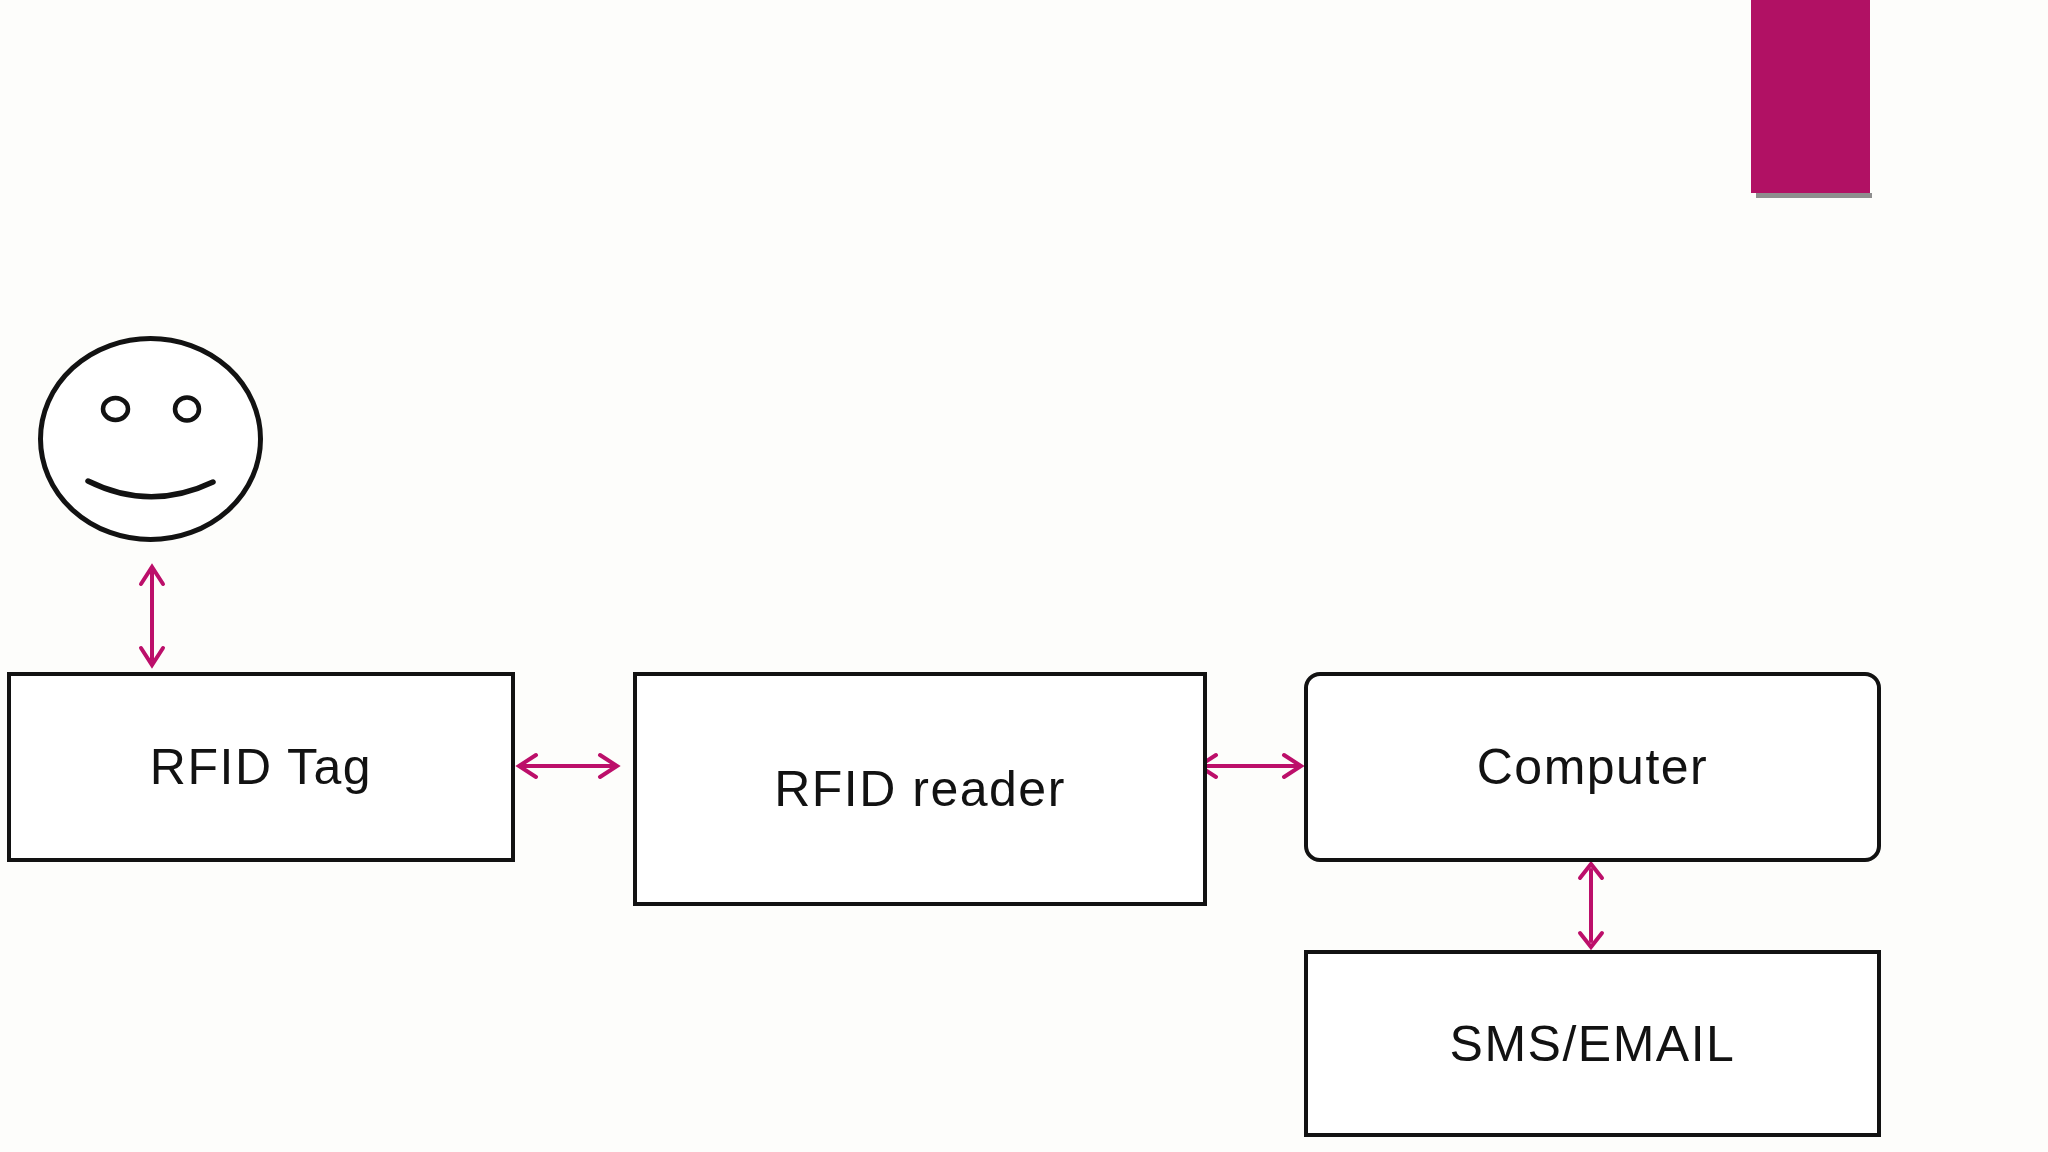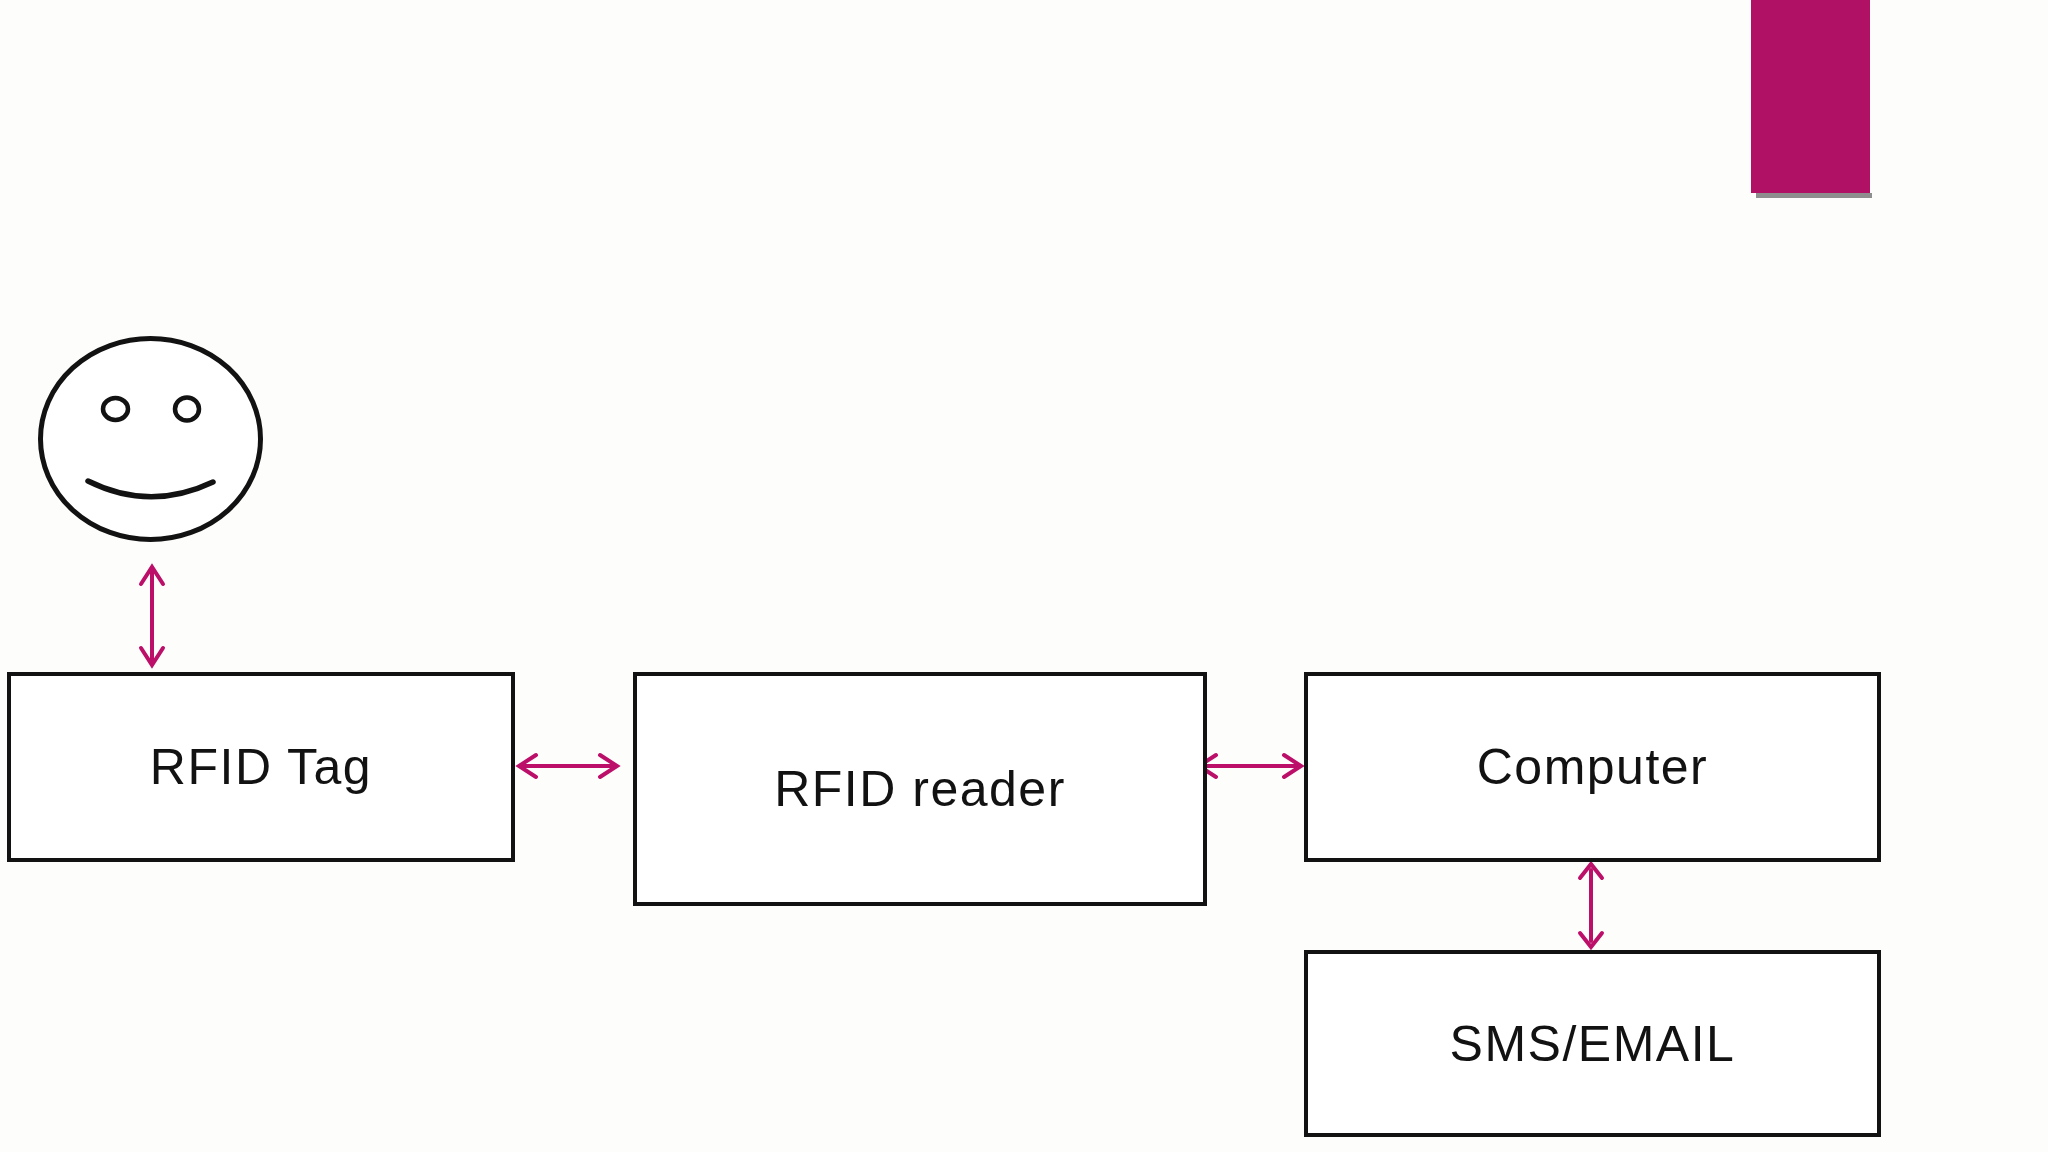--- a/index.html
+++ b/index.html
@@ -70,21 +70,21 @@
     align-items: center;
     justify-content: center;
     font-size: 50px;
     letter-spacing: 1.5px;
     line-height: 1.12;
     text-align: center;
     white-space: nowrap;
   }
   .node-rfid-tag      { left: 7px;    top: 672px; width: 508px; height: 190px; }
   .node-rfid-reader   { left: 621px;  top: 672px; width: 574px; height: 234px; margin-left: 12px; }
-  .node-computer      { left: 1304px; top: 672px; width: 577px; height: 190px; }
+  .node-computer      { left: 1304px; top: 672px; width: 577px; height: 190px; border-radius: 16px; }
   .node-sms-email     { left: 1304px; top: 950px; width: 577px; height: 187px; }
 
   
   .connector-layer {
     position: absolute;
     left: 0;
     top: 0;
     width: 2048px;
     height: 1152px;
     pointer-events: none;

